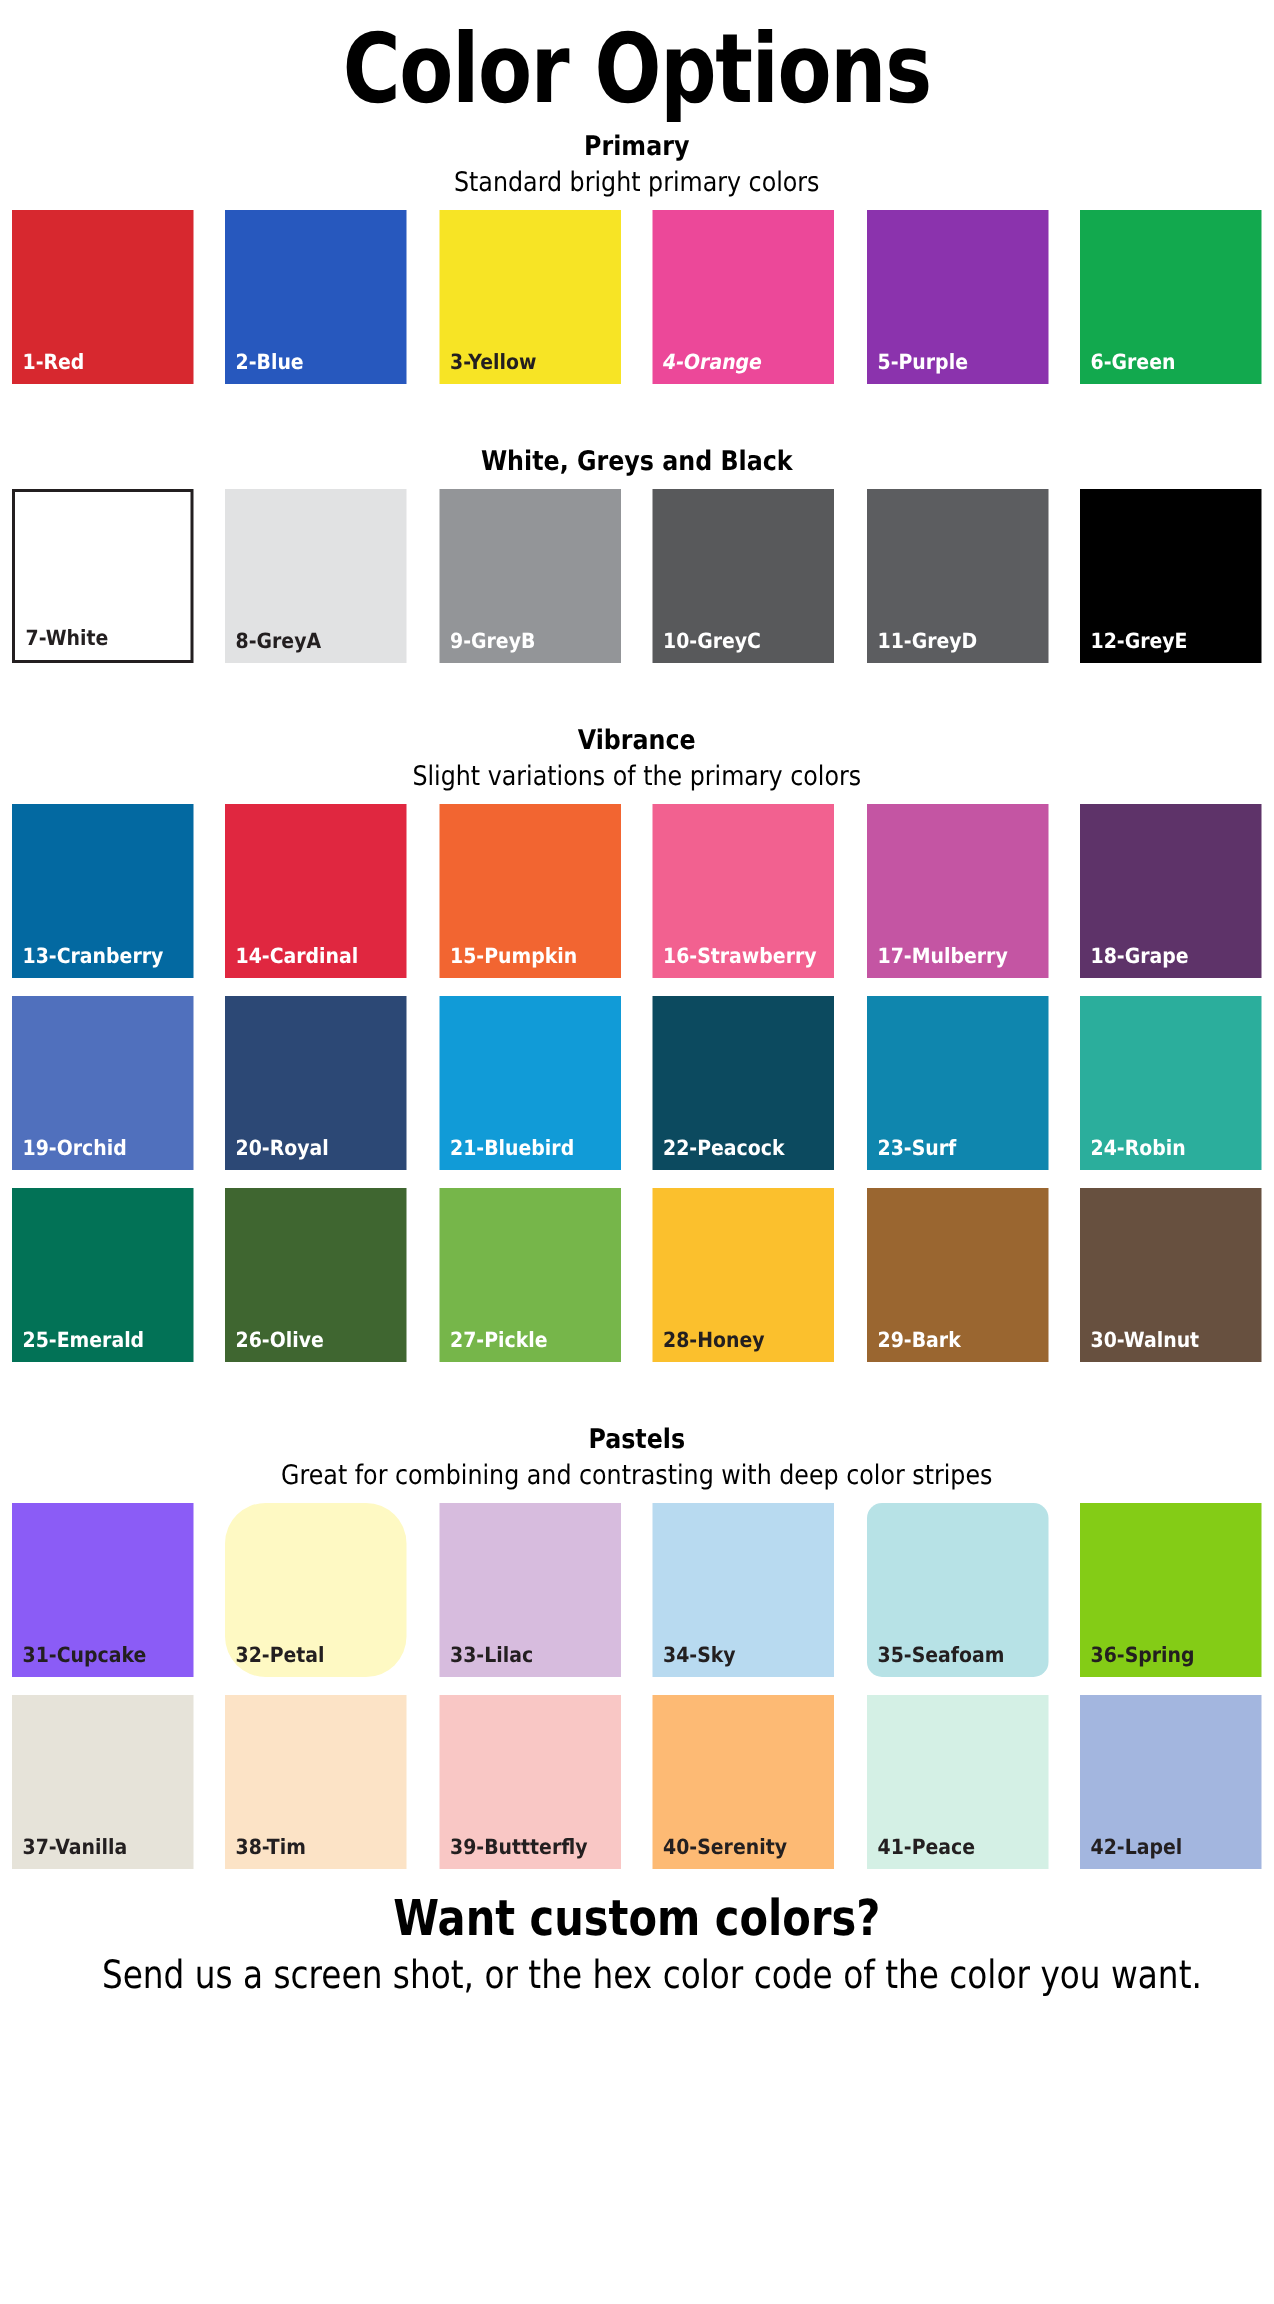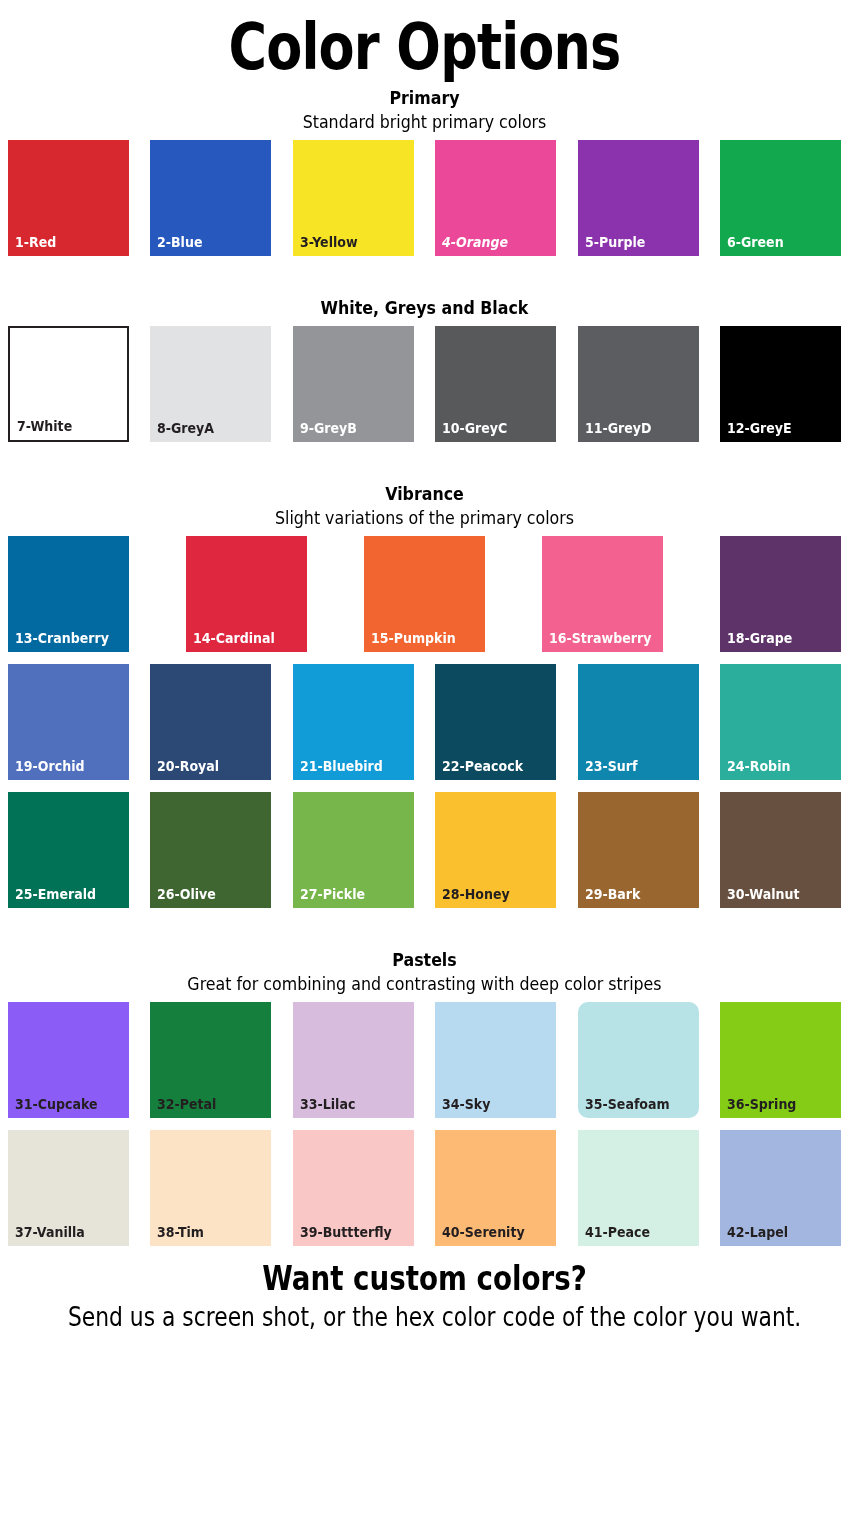--- a/index.html
+++ b/index.html
@@ -185,20 +185,23 @@
         </div>
         <div class="swatch" style="background: rgb(224, 39, 64);">
           <span class="swatch-label" style="color: rgb(255, 255, 255);">14-Cardinal</span>
         </div>
         <div class="swatch" style="background: rgb(242, 101, 49);">
           <span class="swatch-label" style="color: rgb(255, 255, 255);">15-Pumpkin</span>
         </div>
         <div class="swatch" style="background: rgb(242, 97, 144);">
           <span class="swatch-label" style="color: rgb(255, 255, 255);">16-Strawberry</span>
         </div>
+        <div class="swatch" style="background: rgb(196, 85, 163);">
+          <span class="swatch-label" style="color: rgb(255, 255, 255);">17-Mulberry</span>
+        </div>
         <div class="swatch" style="background: rgb(94, 51, 105);">
           <span class="swatch-label" style="color: rgb(255, 255, 255);">18-Grape</span>
         </div>
       </div>
       <div class="swatch-row">
         <div class="swatch" style="background: rgb(80, 112, 189);">
           <span class="swatch-label" style="color: rgb(255, 255, 255);">19-Orchid</span>
         </div>
         <div class="swatch" style="background: rgb(44, 72, 117);">
           <span class="swatch-label" style="color: rgb(255, 255, 255);">20-Royal</span>
@@ -238,21 +241,21 @@
       </div>
       <div class="group-gap-md"></div>
       <div class="section-head">
         <div class="section-title">Pastels</div>
         <div class="section-sub">Great for combining  and contrasting with deep color stripes</div>
       </div>
       <div class="swatch-row">
         <div class="swatch" style="background: #8b5cf6;">
           <span class="swatch-label" style="color: rgb(35, 31, 32);">31-Cupcake</span>
         </div>
-        <div class="swatch" style="background: #15803d;">
+        <div class="swatch" style="background: #fef9c3; border-radius: 27px;">
           <span class="swatch-label" style="color: rgb(35, 31, 32);">32-Petal</span>
         </div>
         <div class="swatch" style="background: rgb(215, 188, 222);">
           <span class="swatch-label" style="color: rgb(35, 31, 32);">33-Lilac</span>
         </div>
         <div class="swatch" style="background: rgb(184, 218, 240);">
           <span class="swatch-label" style="color: rgb(35, 31, 32);">34-Sky</span>
         </div>
         <div class="swatch" style="background: rgb(183, 226, 230); border-radius: 10px;">
           <span class="swatch-label" style="color: rgb(35, 31, 32);">35-Seafoam</span>

